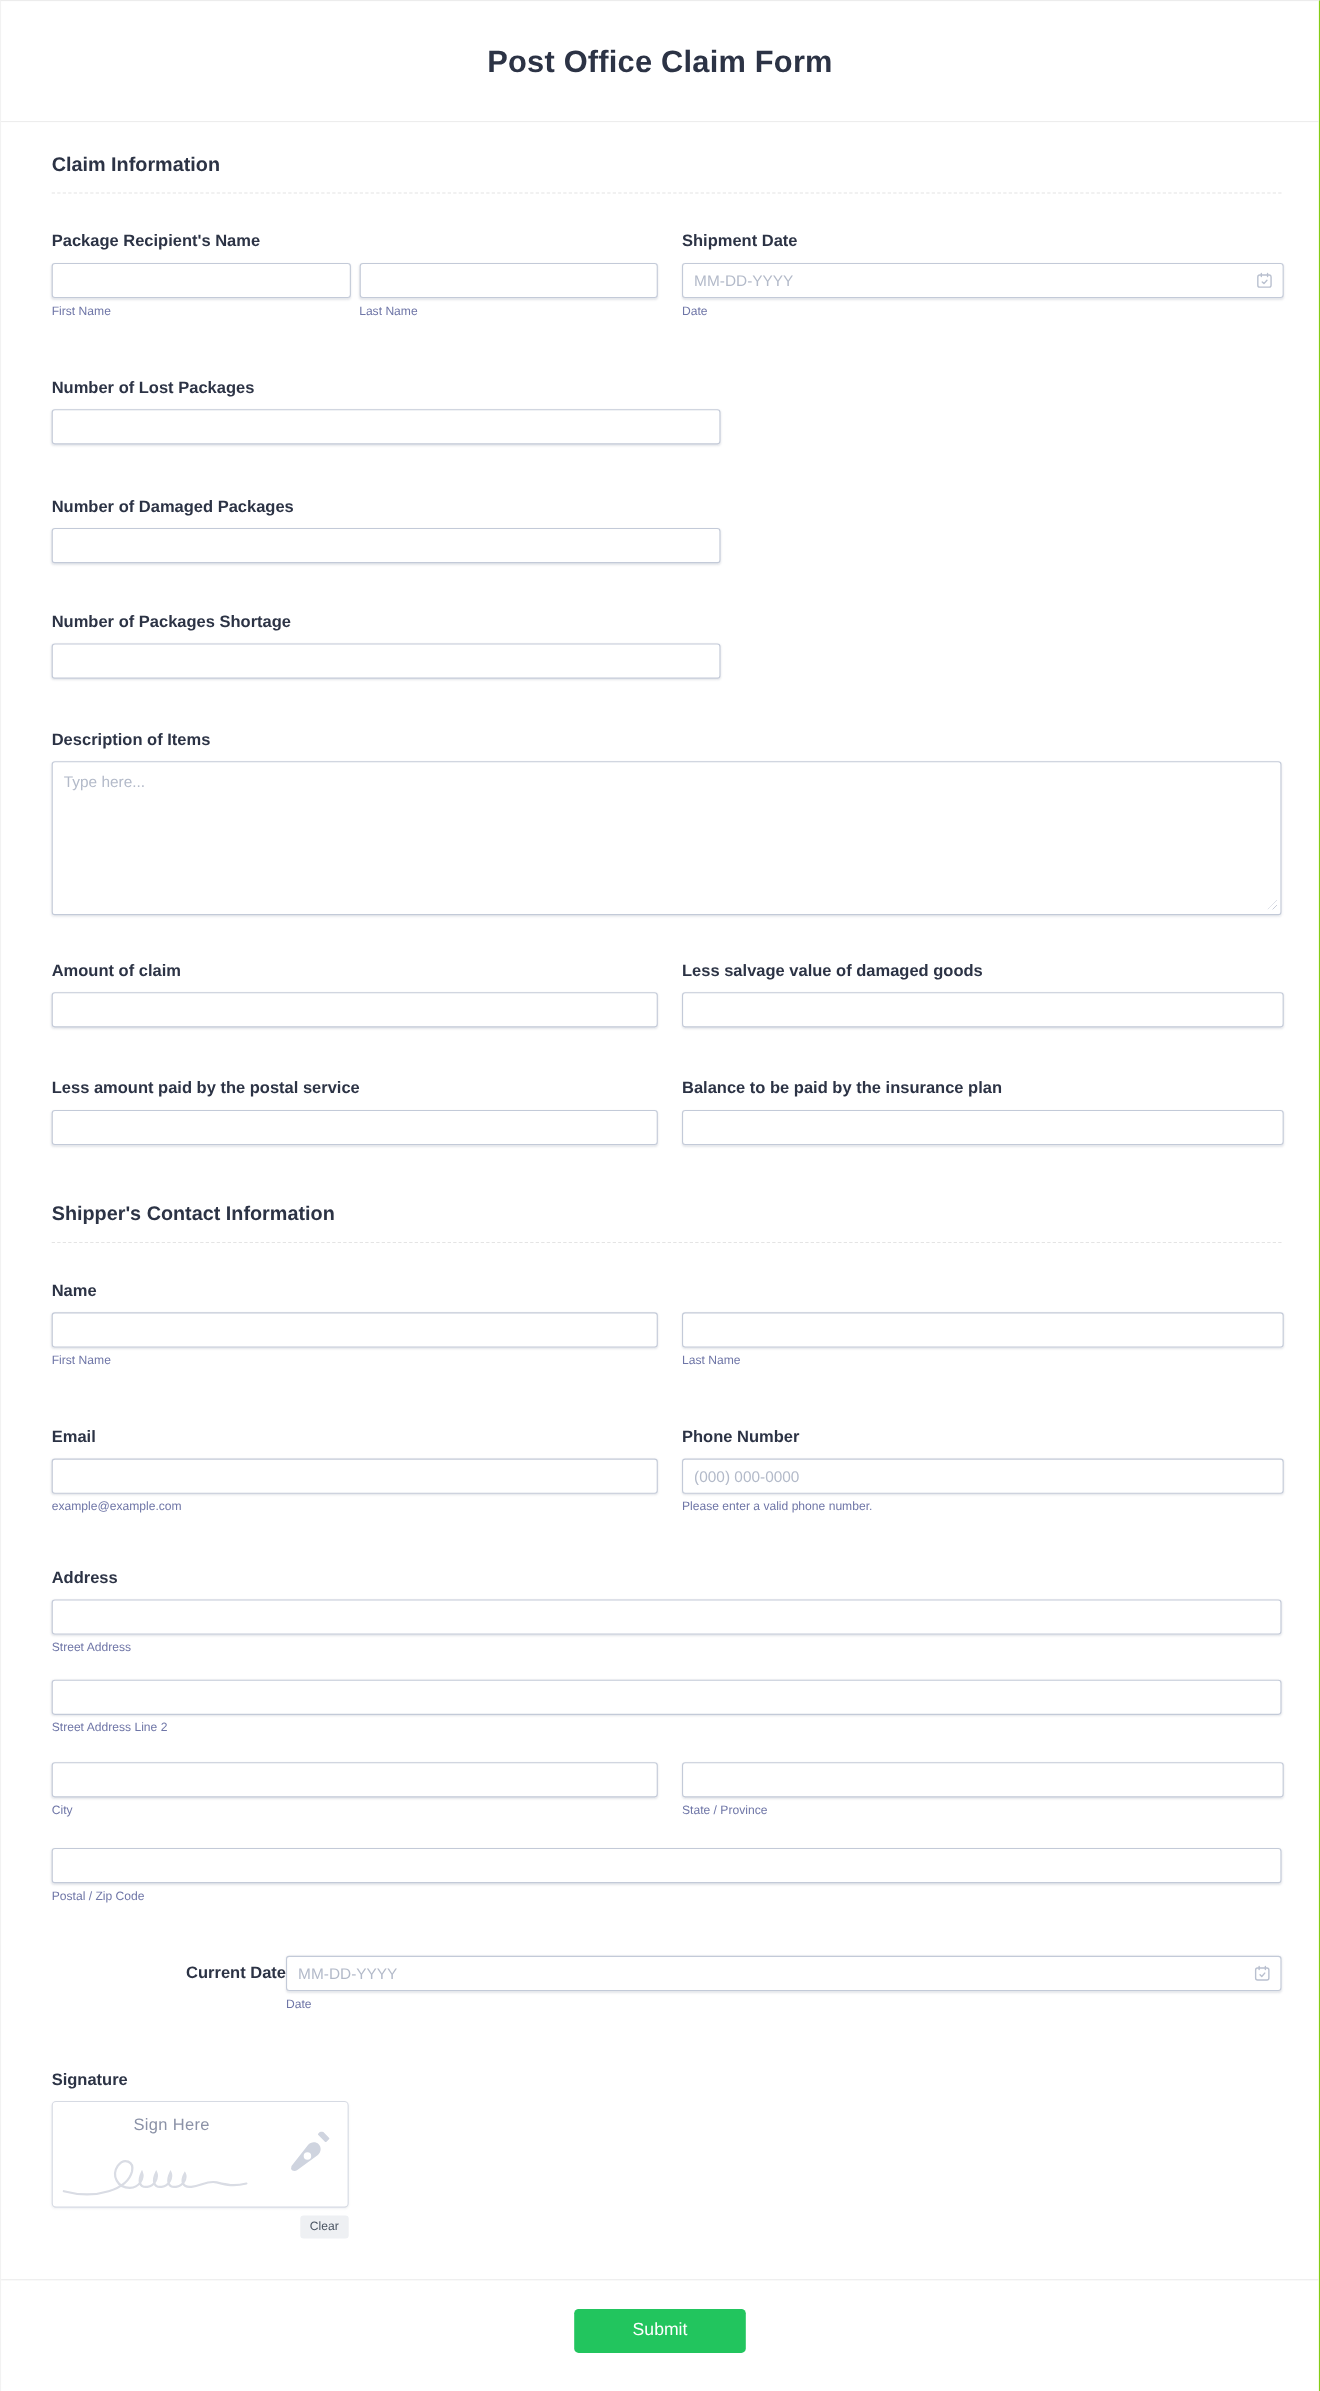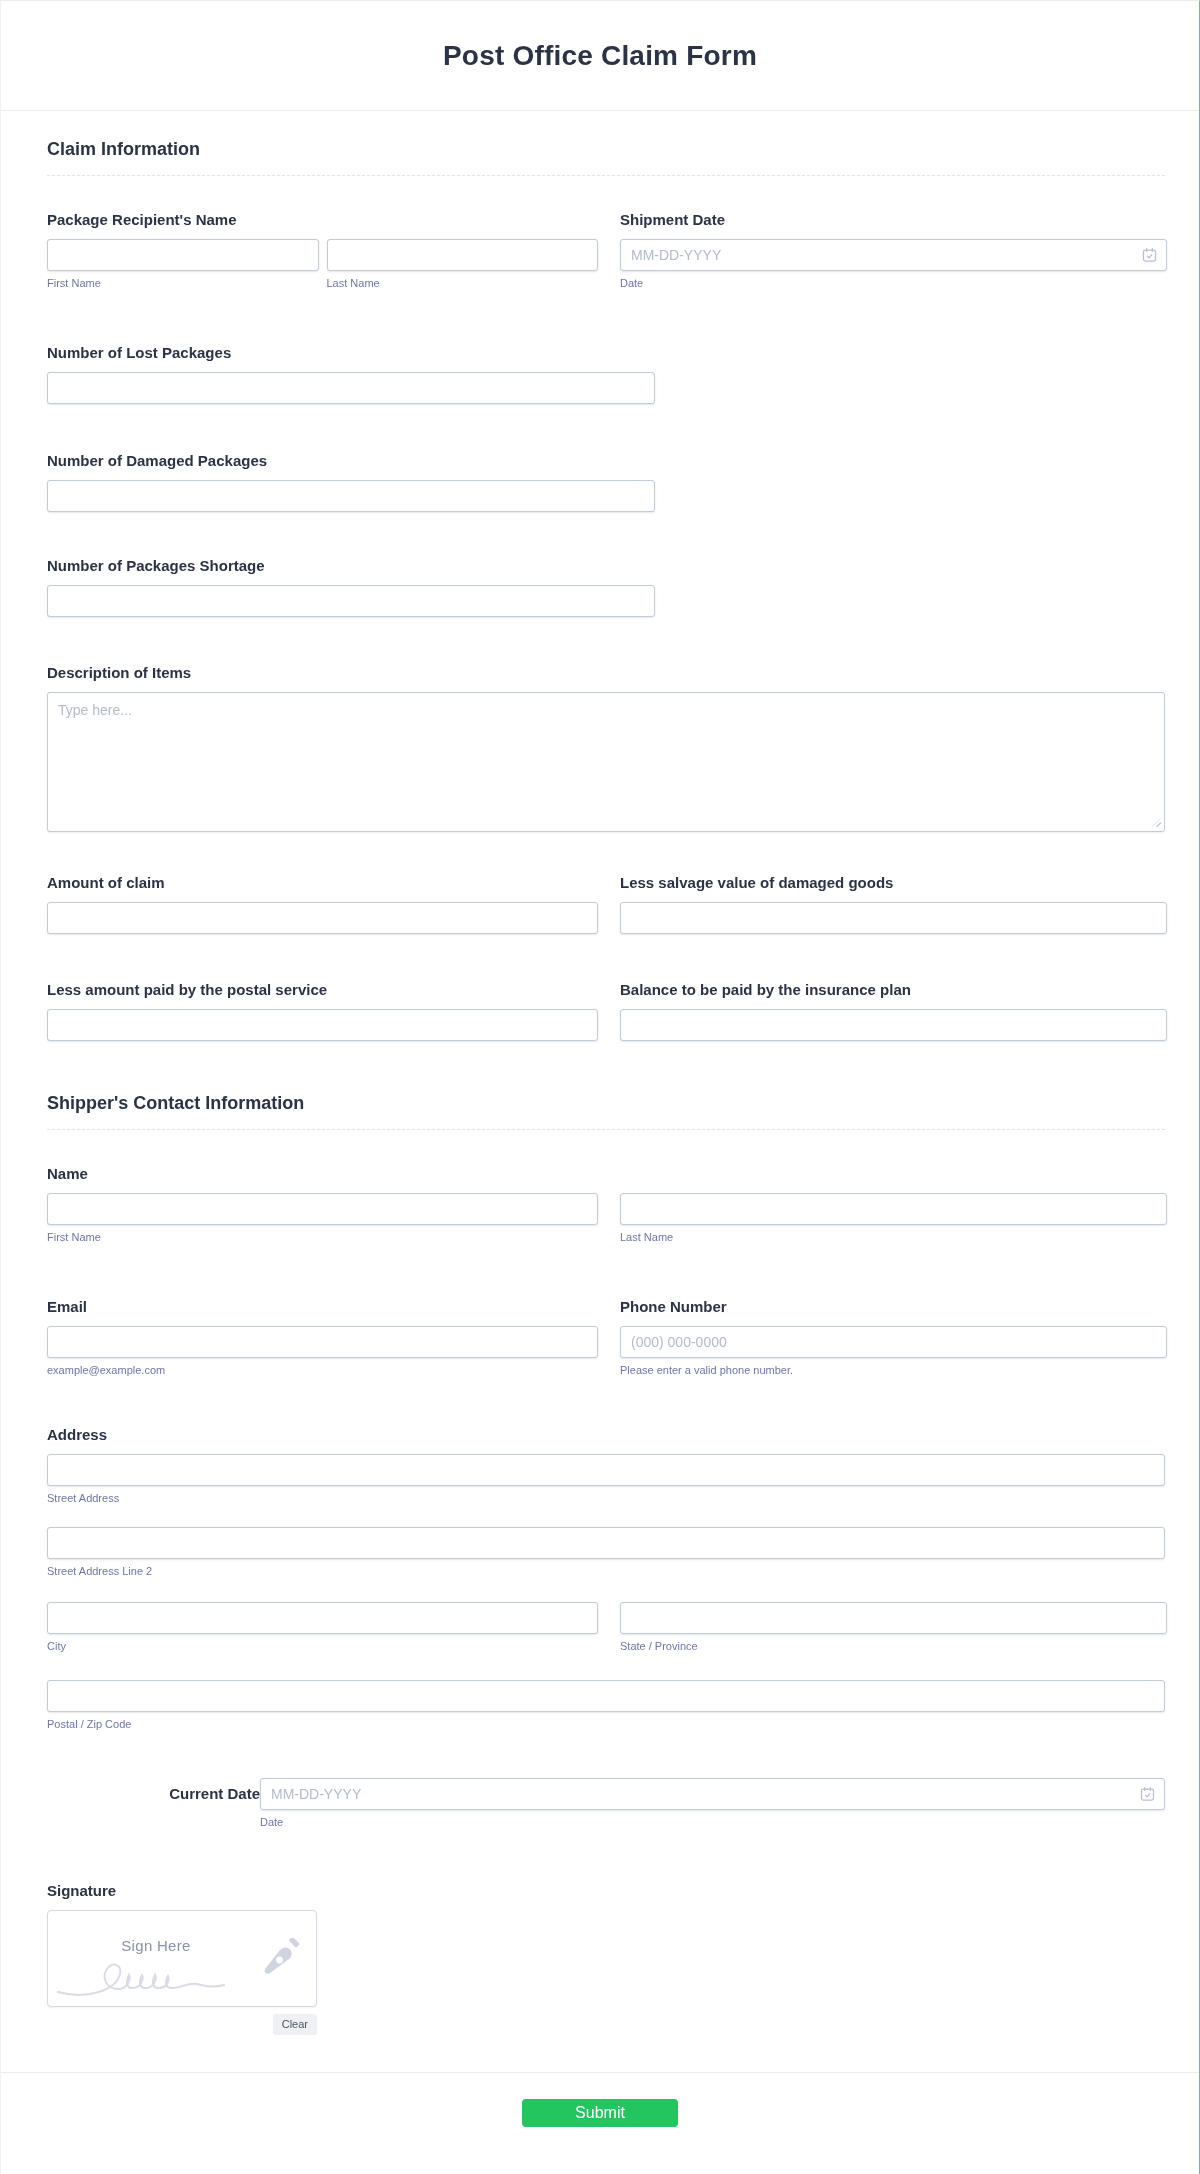--- a/index.html
+++ b/index.html
@@ -49,32 +49,32 @@
   .mt-22{margin-top:22px}.mt-24{margin-top:24px}.mt-27{margin-top:27px}
   
   .current-date-row { display:flex; align-items:flex-start; }
   .cd-label { width:213px; flex:0 0 auto; padding-top:6px; margin-bottom:0;text-align:right; }
   .cd-field { flex:1 1 auto; }
   
   .sig-box {
     width:270px; height:97px; border:1px solid #d6dae3; border-radius:4px; background:#fff;
     position:relative; margin-top:9px; box-shadow:0 1px 2px rgba(87,100,126,.08); cursor:crosshair;
   }
-  .sign-here { position:absolute; left:0; right:52px; top:26px; text-align:center; color:#8b92a7; font-size:15px; letter-spacing:.3px; }
+  .sign-here { position:absolute; left:0; right:52px; top:12px; text-align:center; color:#8b92a7; font-size:15px; letter-spacing:.3px; }
   .sig-squiggle { position:absolute; left:6px; bottom:6px; }
   .pen-icon { position:absolute; right:16px; top:27px; }
   .clear-row { width:270px; display:flex; justify-content:flex-end; margin-top:7px; }
   .clear-btn {
     background:#eef0f3; color:#4b5563; border:none; border-radius:3px;
     font-size:11px; line-height:13px; padding:4px 9px; font-family:inherit; cursor:pointer;
   }
   
   .form-footer { flex:0 0 auto; border-top:1px solid #ececec; display:flex; justify-content:center; align-items:flex-start; padding-top:26px; height:102px; }
   .submit-btn {
-    width:156px; height:28px; border:none; border-radius:4px; background:#22c55e; color:#fff;
+    width:156px; height:40px; border:none; border-radius:4px; background:#22c55e; color:#fff;
     font-size:16px; font-family:inherit; cursor:pointer;
   }
 </style>
 </head>
 <body>
 
 <div class="page">
 
   <header class="form-header">
     <h1 class="form-title">Post Office Claim Form</h1>

